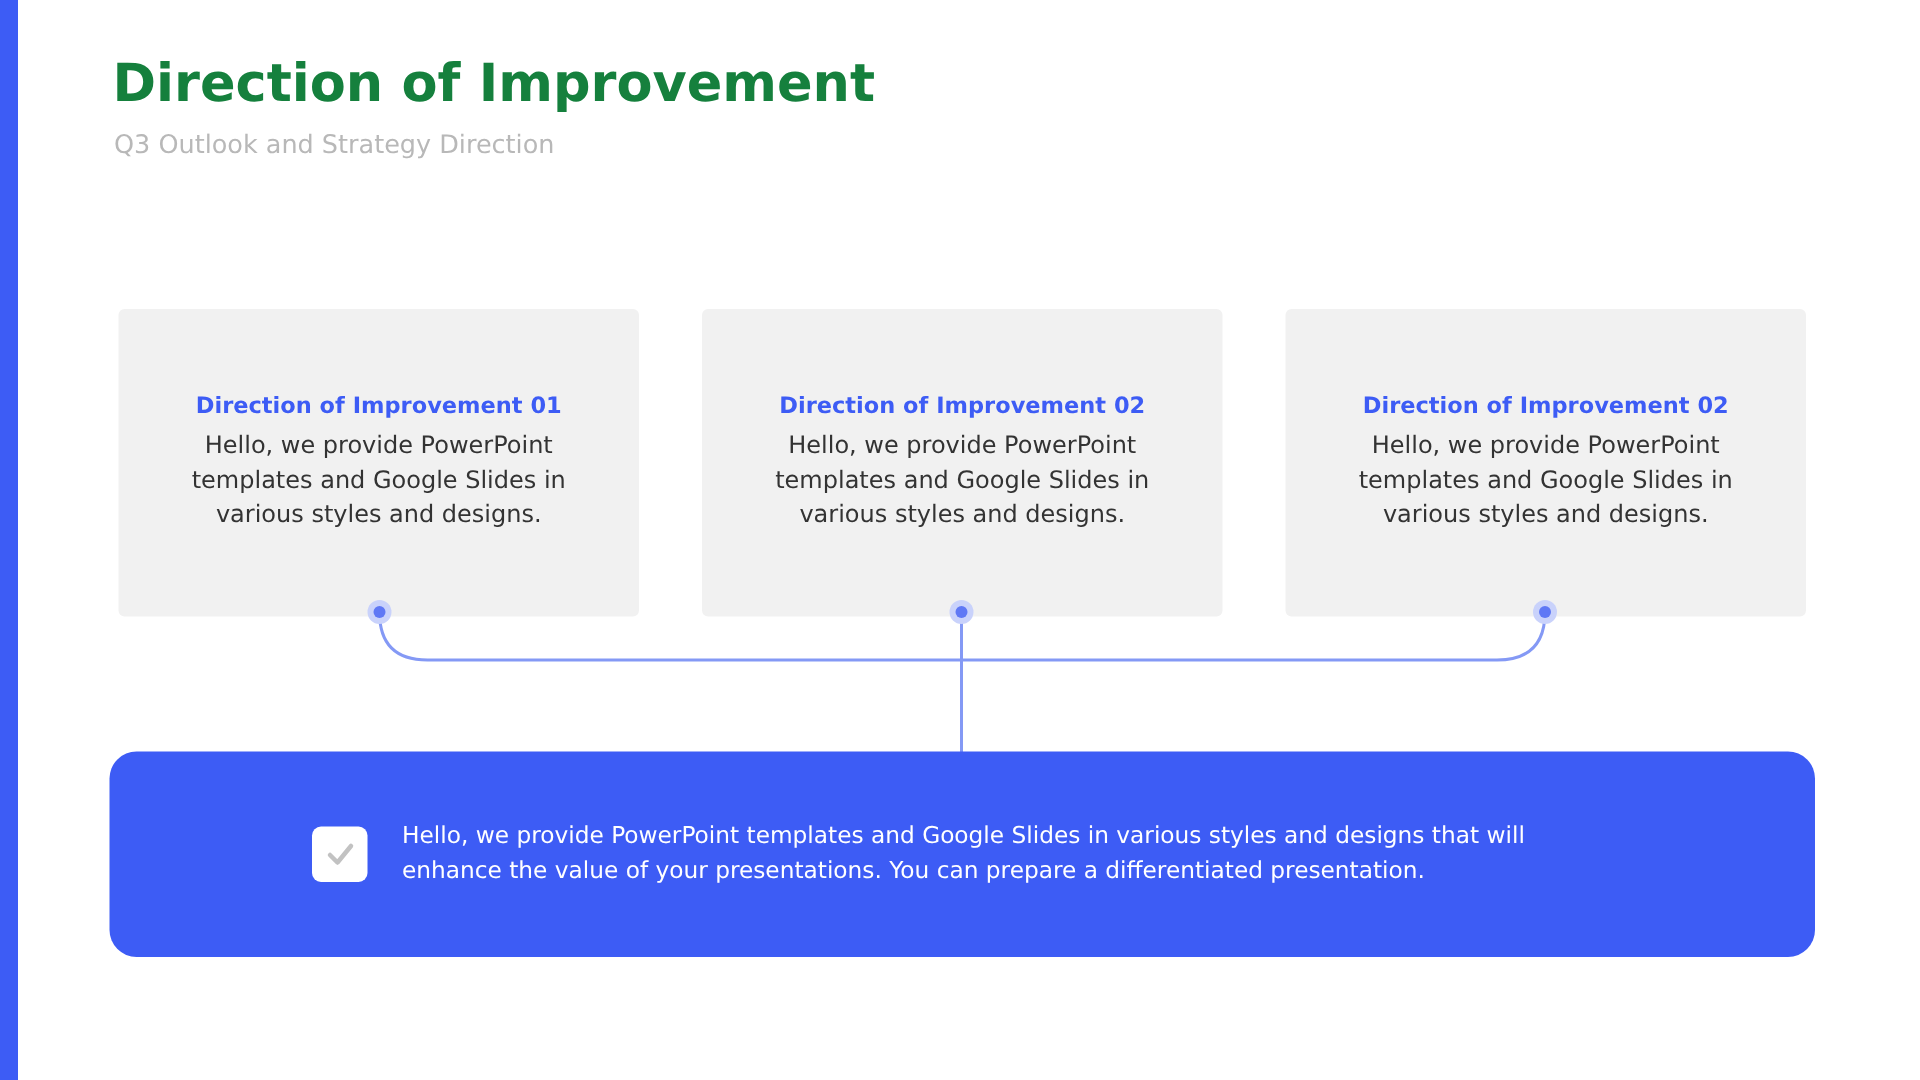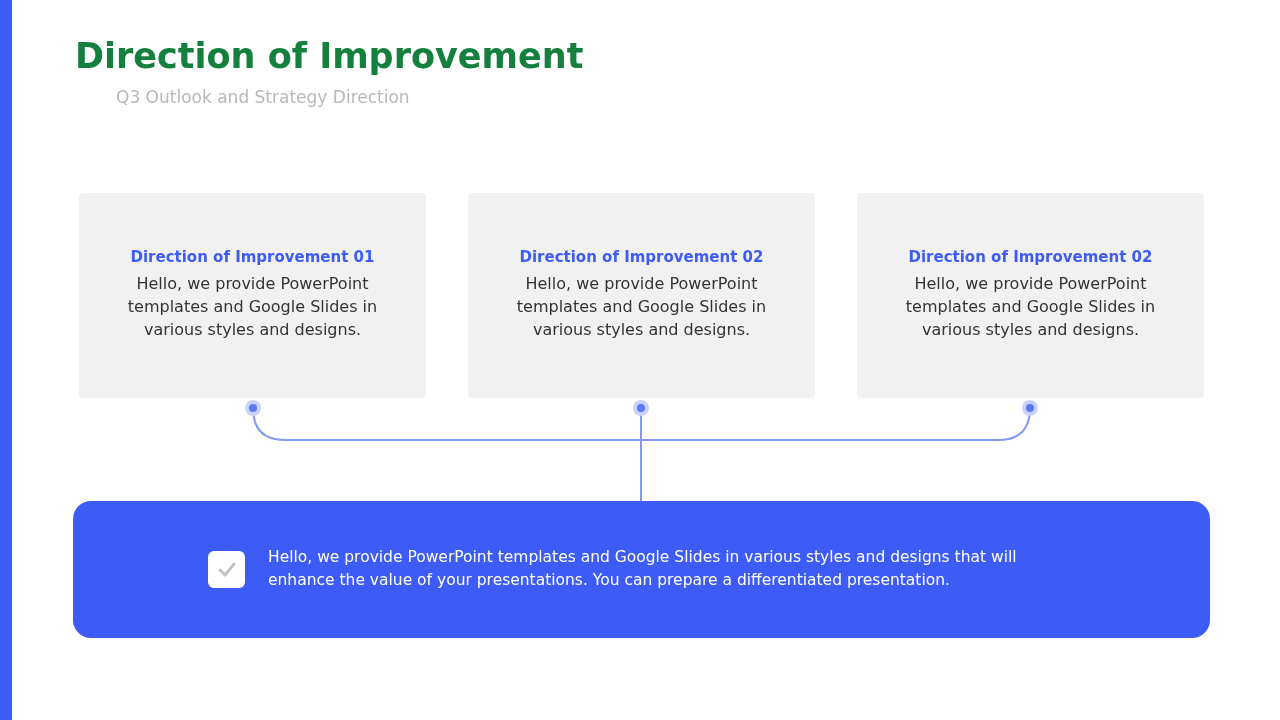--- a/index.html
+++ b/index.html
@@ -1,20 +1,20 @@
 <!DOCTYPE html>
 <html><head>
 <meta charset="utf-8">
 <style>
   html, body { margin:0; padding:0; }
   body { width:1280px; height:720px; position:relative; background:#ffffff; overflow:hidden; font-family:"Liberation Sans", sans-serif; }
   .side-bar { position:absolute; left:0; top:0; width:12px; height:720px; background:#3d5cf5; }
   .title { position:absolute; left:75px; top:36px; font-family:"DejaVu Sans", sans-serif; font-size:35px; font-weight:600; color:#15803d; letter-spacing:0px; white-space:nowrap; }
-  .subtitle { position:absolute; left:76px; top:87px; font-family:"DejaVu Sans", sans-serif; font-size:17px; color:#b8b8b8; white-space:nowrap;margin-left:40px; }
-  .card { position:absolute; top:193px; width:347px; height:205px; background:#f1f1f1; border-radius:4px; text-align:center; }
+  .subtitle { position:absolute; left:76px; top:87px; font-family:"DejaVu Sans", sans-serif; font-size:17px; color:#b8b8b8; white-space:nowrap; }
+  .card { position:absolute; top:206px; width:347px; height:205px; background:#f1f1f1; border-radius:4px; text-align:center; }
   .card-title { margin-top:55px; font-family:"DejaVu Sans", sans-serif; font-size:15px; font-weight:bold; color:#3d5cf5; }
   .card-body { margin:6px auto 0; width:260px; font-family:"DejaVu Sans", sans-serif; font-size:16px; line-height:23px; color:#333333; }
   .connector { position:absolute; left:0; top:0; }
   .banner { position:absolute; left:73px; top:501px; width:1137px; height:137px; background:#3d5cf5; border-radius:18px; }
   .check-box { position:absolute; left:135px; top:50px; width:37px; height:37px; background:#ffffff; border-radius:6px; display:flex; align-items:center; justify-content:center; }
   .banner-text { position:absolute; left:195px; top:45px; width:820px; font-family:"DejaVu Sans", sans-serif; font-size:15.5px; line-height:23px; color:#ffffff; }
 </style>
 </head>
 <body>
 

